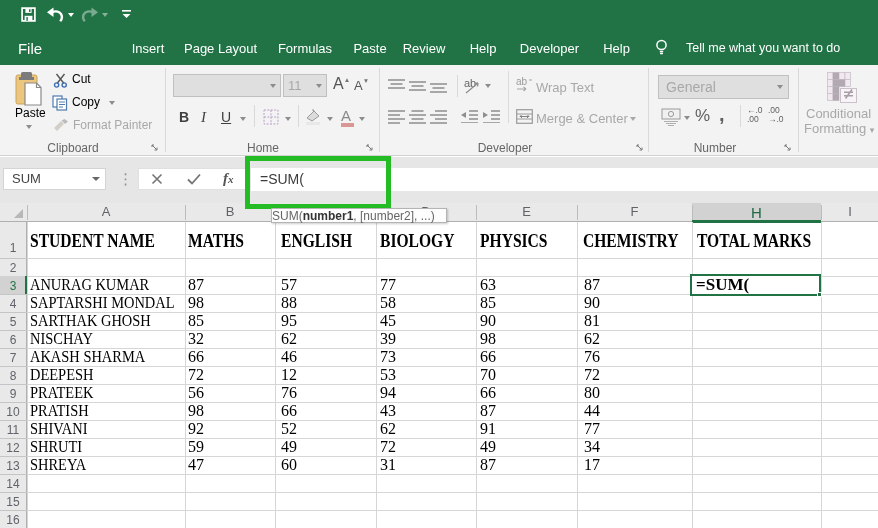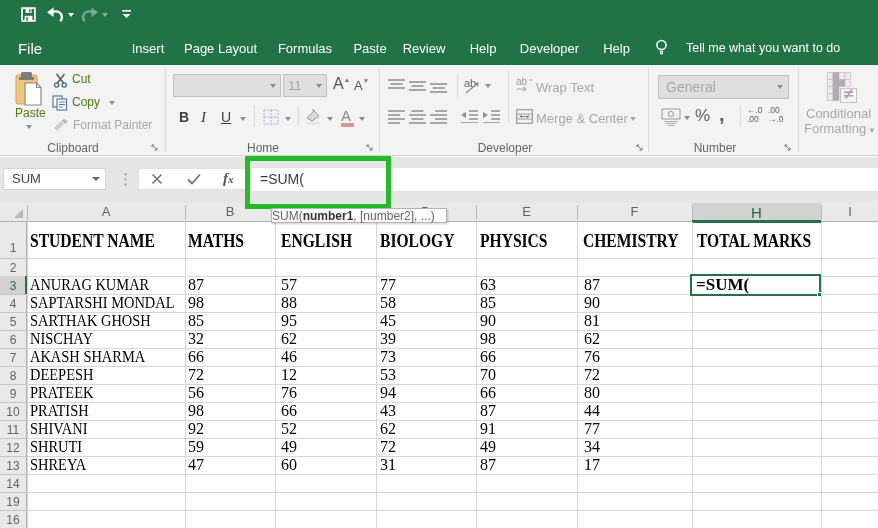--- a/index.html
+++ b/index.html
@@ -9,21 +9,21 @@
 
 #titlebar { left:0; top:0; width:878px; height:32px; background:#217346; }
 #tabrow { left:0; top:32px; width:878px; height:33px; background:#217346; }
 .tab { position:absolute; top:32px; height:33px; line-height:33px; color:#fff; font-size:13px; text-align:center; }
 #hometab { position:absolute; left:60px; top:33px; width:59px; height:32px; background:#f3f3f3; color:#217346; font-size:14px; text-align:center; line-height:32px; }
 
 #ribbon { left:0; top:65px; width:878px; height:91px; background:#f3f3f3; border-bottom:1px solid #d2d2d2; }
 .gsep { position:absolute; top:3px; width:1px; height:84px; background:#d9d9d9; }
 .glabel { position:absolute; top:76px; font-size:12px; color:#666; width:100px; text-align:center; }
 .launch { position:absolute; top:79px; width:10px; height:10px; }
-.rbtxt { position:absolute; font-size:12px; color:#4d7c0f; white-space:nowrap; }
+.rbtxt { position:absolute; font-size:12px; color:#000000; white-space:nowrap; }
 .rbgray { color:#a8a8a8; }
 .combo { position:absolute; background:#dfdfdf; border:1px solid #c0c0c0; }
 .darr { position:absolute; width:0; height:0; border-left:3.5px solid transparent; border-right:3.5px solid transparent; border-top:4px solid #8d8d8d; }
 
 #fbar { left:0; top:157px; width:878px; height:46px; background:#e6e6e6; }
 .vline { position:absolute; width:1px; background:#d6d6d6; }
 .hline { position:absolute; height:1px; background:#d6d6d6; }
 .serif { font-family:"Liberation Serif", serif; }
 </style>
 </head>
@@ -322,21 +322,21 @@
 <div class="abs" style="left:0;top:253px;width:27px;height:1px;background:#c5c5c5"></div>
 <div class="abs" style="left:0;top:253px;width:26px;height:18px;font-size:12px;color:#60636a;background:transparent;display:flex;align-items:flex-end;justify-content:center">
         <span style="line-height:16px">13</span>
       </div>
 <div class="abs" style="left:0;top:271px;width:27px;height:1px;background:#c5c5c5"></div>
 <div class="abs" style="left:0;top:271px;width:26px;height:18px;font-size:12px;color:#60636a;background:transparent;display:flex;align-items:flex-end;justify-content:center">
         <span style="line-height:16px">14</span>
       </div>
 <div class="abs" style="left:0;top:289px;width:27px;height:1px;background:#c5c5c5"></div>
 <div class="abs" style="left:0;top:289px;width:26px;height:18px;font-size:12px;color:#60636a;background:transparent;display:flex;align-items:flex-end;justify-content:center">
-        <span style="line-height:16px">19</span>
+        <span style="line-height:16px">15</span>
       </div>
 <div class="abs" style="left:0;top:307px;width:27px;height:1px;background:#c5c5c5"></div>
 <div class="abs" style="left:0;top:307px;width:26px;height:18px;font-size:12px;color:#60636a;background:transparent;display:flex;align-items:flex-end;justify-content:center">
         <span style="line-height:16px">16</span>
       </div>
 
 <div class="hline" style="left:27px;top:55px;width:851px"></div>
 <div class="hline" style="left:27px;top:73px;width:851px"></div>
 <div class="hline" style="left:27px;top:91px;width:851px"></div>
 <div class="hline" style="left:27px;top:109px;width:851px"></div>

